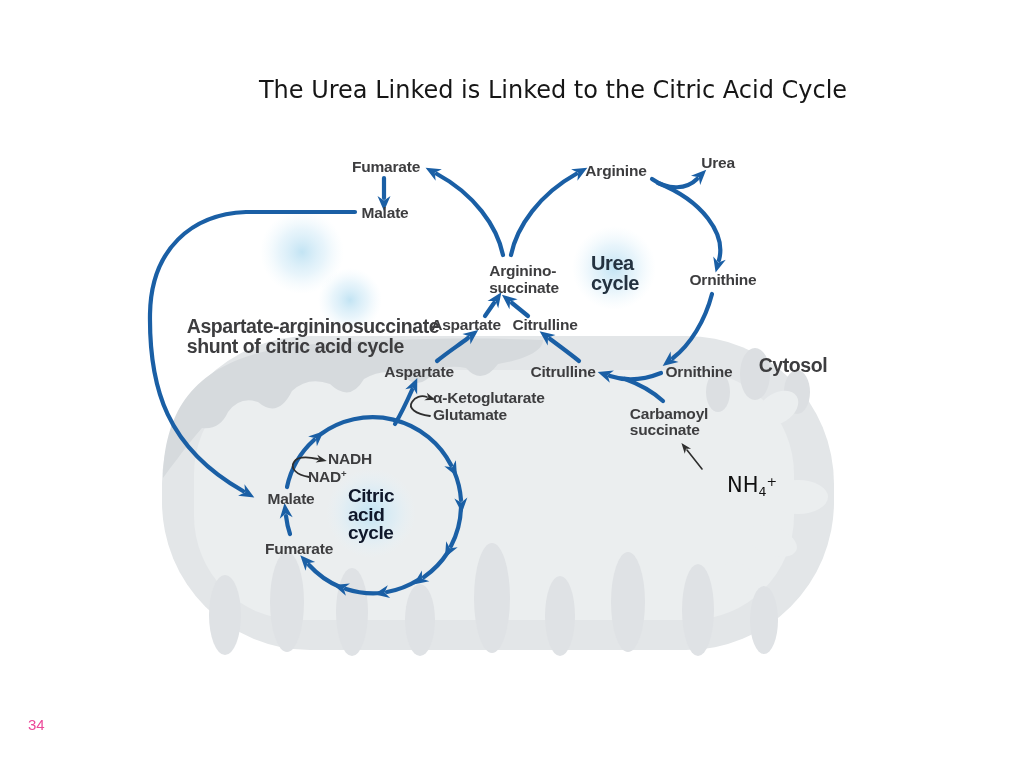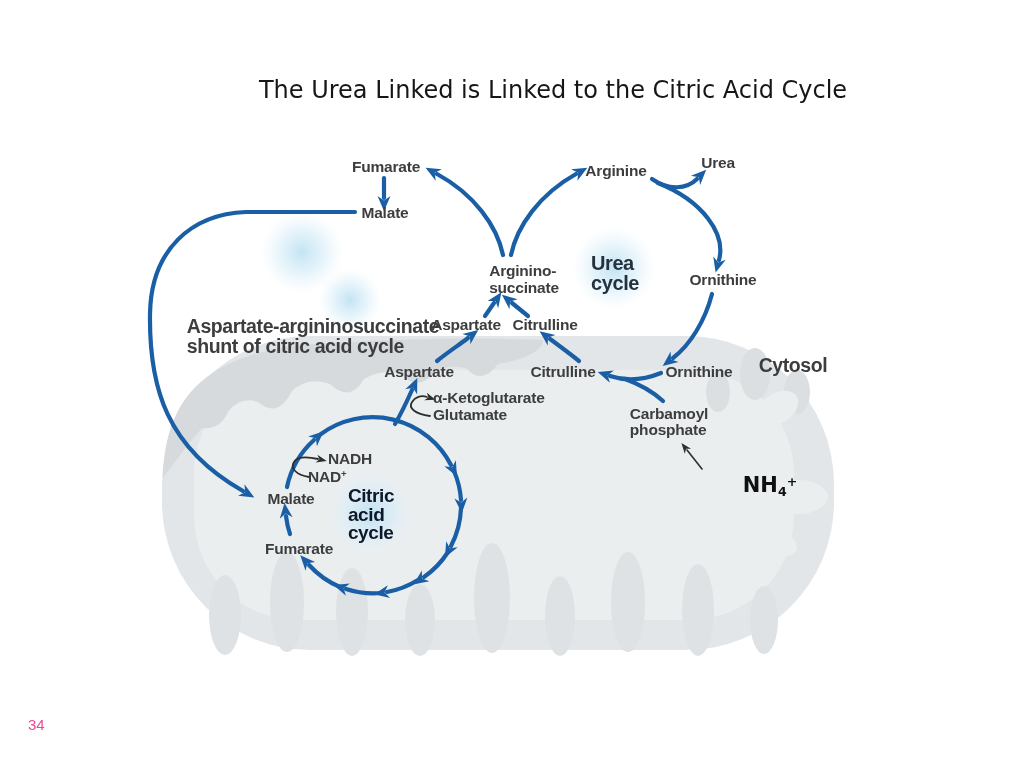--- a/index.html
+++ b/index.html
@@ -10,22 +10,22 @@
        color:#3d3d3f;letter-spacing:-0.2px;white-space:pre-line;
        line-height:16.5px;}
   .lbl-left{transform:translate(0,-50%);text-align:center;}
   .lbl-big{font-size:19.5px;letter-spacing:-0.4px;line-height:20px;margin-top:44px;}
   .cycle-name{font-size:20px;color:#243240;letter-spacing:-0.4px;line-height:20px;}
   .citric-name{font-size:19px;color:#0f172a;letter-spacing:-0.4px;line-height:18.5px;}
   #slide-title{position:absolute;left:553px;top:90px;transform:translate(-50%,-50%);
        font-family:"DejaVu Sans",sans-serif;font-size:24px;color:#161616;
        white-space:nowrap;font-weight:500;}
   #page-number{position:absolute;left:28px;top:716px;font-size:15px;color:#ec4899;}
-  .formula{font-weight:bold;font-family:"DejaVu Sans",sans-serif;font-size:21px;color:#101010;
-       letter-spacing:0;margin-left:18px;}
+  .formula{font-weight:normal;font-family:"DejaVu Sans",sans-serif;font-size:21px;color:#101010;
+       letter-spacing:0;}
   .sub{font-size:0.60em;vertical-align:-0.28em;}
   .sup{font-size:0.60em;vertical-align:0.55em;}
   .nad-sup{font-size:0.62em;vertical-align:0.5em;}
 </style>
 </head>
 <body>
 
 <div id="slide">
 
   <svg id="pathway-svg" width="1024" height="768" viewBox="0 0 1024 768">
@@ -159,21 +159,21 @@
   <div class="lbl lbl-big" style="left:793px;top:321px">Cytosol</div>
   <div class="lbl lbl-big" style="left:313px;top:292px">Aspartate-argininosuccinate
 shunt of citric acid cycle</div>
 
   <div class="lbl" style="left:466px;top:325px">Aspartate</div>
   <div class="lbl" style="left:545px;top:325px">Citrulline</div>
   <div class="lbl" style="left:419px;top:372px">Aspartate</div>
   <div class="lbl" style="left:563px;top:372px">Citrulline</div>
   <div class="lbl" style="left:699px;top:372px">Ornithine</div>
   <div class="lbl" style="left:669px;top:422px;line-height:16px">Carbamoyl
-phosphate</div>
+succinate</div>
 
   <div class="lbl lbl-left" style="left:433px;top:398px">α-Ketoglutarate</div>
   <div class="lbl lbl-left" style="left:433px;top:415px">Glutamate</div>
   <div class="lbl lbl-left" style="left:328px;top:459px">NADH</div>
   <div class="lbl lbl-left" style="left:308px;top:476px"><span>NAD</span><span class="nad-sup">+</span></div>
 
   <div class="lbl" style="left:291px;top:499px">Malate</div>
   <div class="lbl" style="left:299px;top:549px">Fumarate</div>
   <div class="lbl citric-name" style="left:371px;top:515px">Citric
 acid

